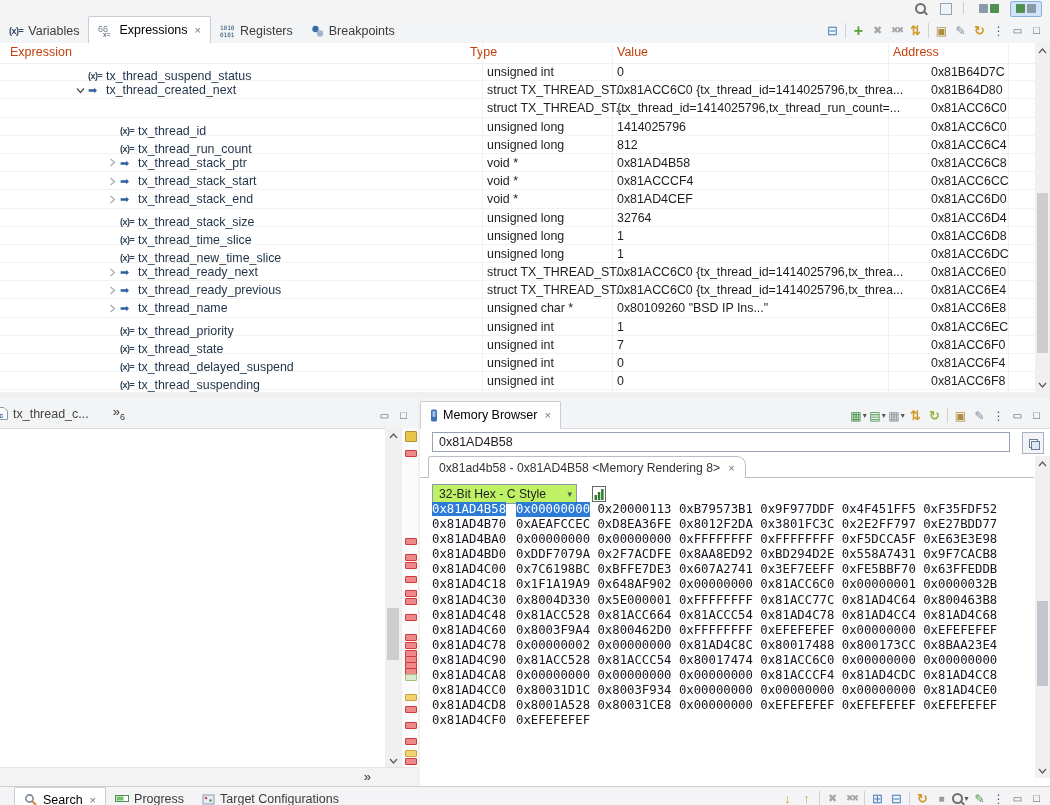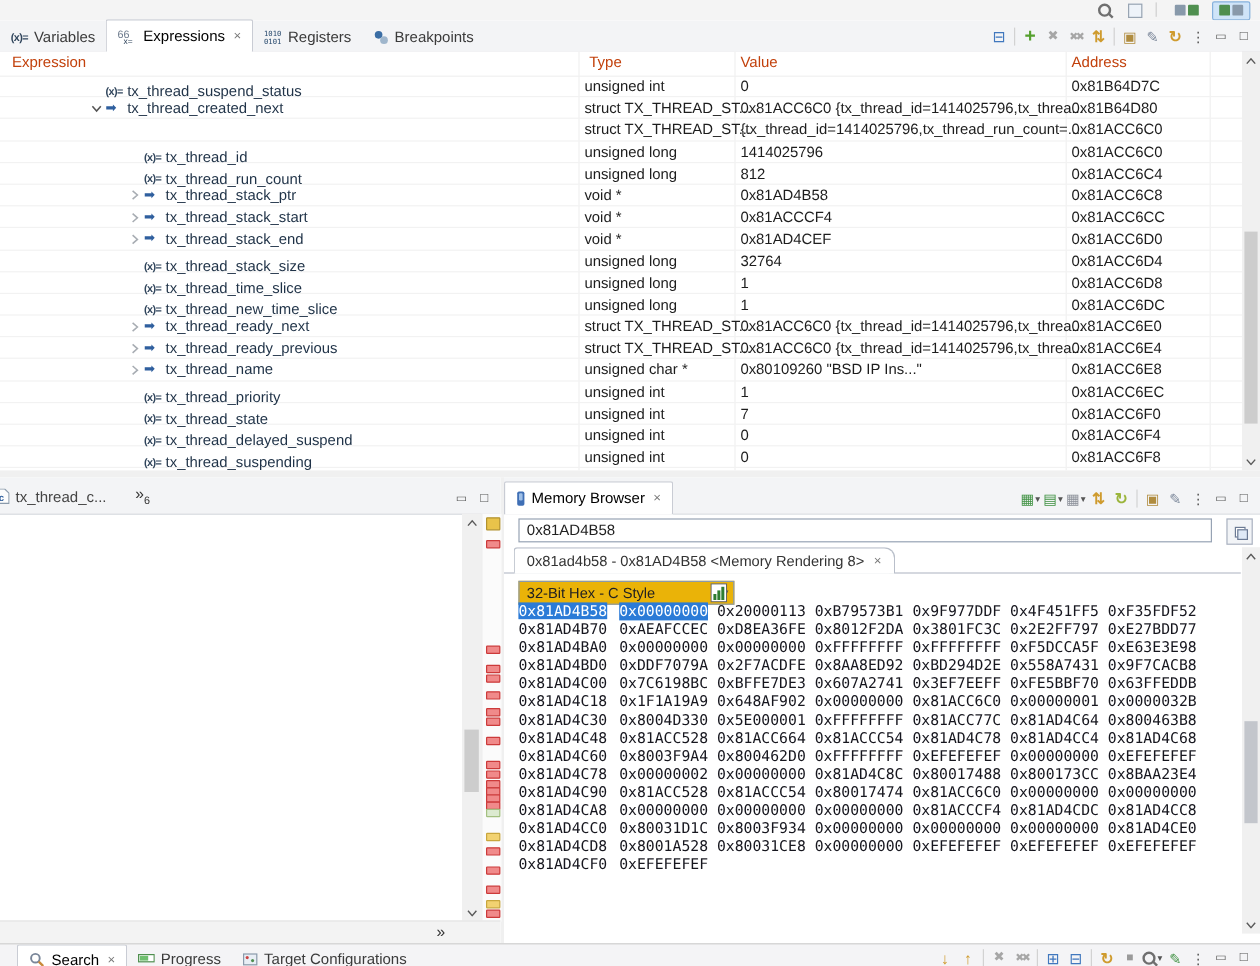--- a/index.html
+++ b/index.html
@@ -32,21 +32,21 @@
   #colhead span{position:absolute;top:2px;color:#c2410c;}
   .colline{position:absolute;top:26px;bottom:0;width:1px;background:#f1f1f1;}
   #expr-rows{position:absolute;left:0;top:46px;width:1035px;}
   .erow{position:relative;height:18.2px;line-height:18px;border-bottom:1px solid #f2f2f2;box-sizing:border-box;white-space:nowrap;font-size:12.4px;}
   .erow .nm{display:inline-flex;align-items:center;color:#1f3247;}
   .chv{width:16px;display:inline-flex;justify-content:center;align-items:center;}
   .rowic{width:18px;display:inline-flex;align-items:center;}
   .ic-var{font-size:9px;color:#30455c;letter-spacing:-.5px;font-weight:bold;}
   .ic-ptr{font-size:11px;color:#2f5f9e;}
   .cell{position:absolute;top:0;color:#1d1d1d;}
-  .c-type{left:487px;} .c-val{left:617px;} .c-addr{left:893px;}
+  .c-type{left:487px;} .c-val{left:617px;} .c-addr{left:931px;}
   
   .vscroll{position:absolute;background:#f0f0f0;}
   .sb-arrow{position:absolute;left:0;width:100%;height:15px;display:flex;align-items:center;justify-content:center;}
   .sb-thumb{position:absolute;left:2px;right:2px;background:#cdcdcd;}
   
   #sashH{position:absolute;left:0;top:392px;width:1050px;height:6px;background:#f0f0f0;}
   #sashV{position:absolute;left:417px;top:398px;width:3px;height:388px;background:#f0f0f0;}
   
   #editorpane{position:absolute;left:0;top:398px;width:417px;height:388px;background:#fff;}
   #editor-tabbar{top:0;height:30px;}
@@ -70,21 +70,21 @@
      font-family:"Liberation Sans",sans-serif;font-size:12.5px;padding:0 0 0 6px;color:#222;}
   #mem-go{position:absolute;right:6px;top:3px;width:20px;height:20px;border:1px solid #aab2c0;background:#f2f4f7;
      display:flex;align-items:center;justify-content:center;}
   .pages{width:9px;height:9px;position:relative;}
   .pages::before,.pages::after{content:"";position:absolute;width:7px;height:7px;border:1px solid #6b7a94;background:#fff;}
   .pages::after{left:2px;top:2px;background:#dfe9f6;}
   .rtab{position:absolute;left:8px;top:58px;height:21px;display:inline-flex;align-items:center;gap:6px;padding:0 10px;
      background:#fff;border:1px solid #b9bfca;border-bottom:none;border-radius:3px 9px 0 0;font-size:12.2px;color:#333;z-index:2;white-space:nowrap;}
   #rtab-line{position:absolute;left:0;right:16px;top:79px;height:1px;background:#b9bfca;z-index:1;}
   #rtab-gap{position:absolute;top:79px;height:1px;background:#fff;z-index:3;}
-  #fmt-select{position:absolute;left:12px;top:86px;width:180px;height:20px;border:1px solid #8a9aad;background:#eab308;
+  #fmt-select{position:absolute;left:12px;top:86px;width:145px;height:20px;border:1px solid #8a9aad;background:#bef264;
      display:flex;align-items:center;font-size:12.2px;color:#222;padding-left:6px;box-sizing:border-box;}
   #fmt-select .dd{margin-left:auto;margin-right:4px;font-size:9px;color:#555;}
   #fmt-icon{position:absolute;left:170px;top:86px;width:18px;height:20px;display:flex;align-items:center;justify-content:center;}
   #mem-rows{position:absolute;left:12px;top:104px;font-family:"DejaVu Sans Mono",monospace;font-size:12.3px;color:#16161e;}
   .mrow{height:15.1px;line-height:15.1px;white-space:nowrap;}
   .maddr{display:inline-block;width:84px;}
   .mval{display:inline-block;margin-right:7.4px;}
   .selc{background:#2b7bd7;color:#fff;}
   #mem-scroll{right:0;top:58px;bottom:8px;width:15px;}
   
@@ -191,21 +191,21 @@
           <span class="tbi">
             <span style="color: rgb(85, 85, 85); font-size: 10px;">▭</span>
           </span>
           <span class="tbi">
             <span style="color: rgb(85, 85, 85); font-size: 11px;">□</span>
           </span>
         </div>
     </div>
     <div id="colhead">
       <span style="left:10px;">Expression</span>
-      <span style="left:491px;">Type</span>
+      <span style="left:470px;">Type</span>
       <span style="left:617px;">Value</span>
       <span style="left:893px;">Address</span>
     </div>
     <div class="colline" style="left:482px;"></div>
     <div class="colline" style="left:612px;"></div>
     <div class="colline" style="left:888px;"></div>
     <div class="colline" style="left:1008px;"></div>
     <div id="expr-rows">
         <div class="erow"><span class="nm" style="padding-left: 72px;">
             <span class="chv"></span>

